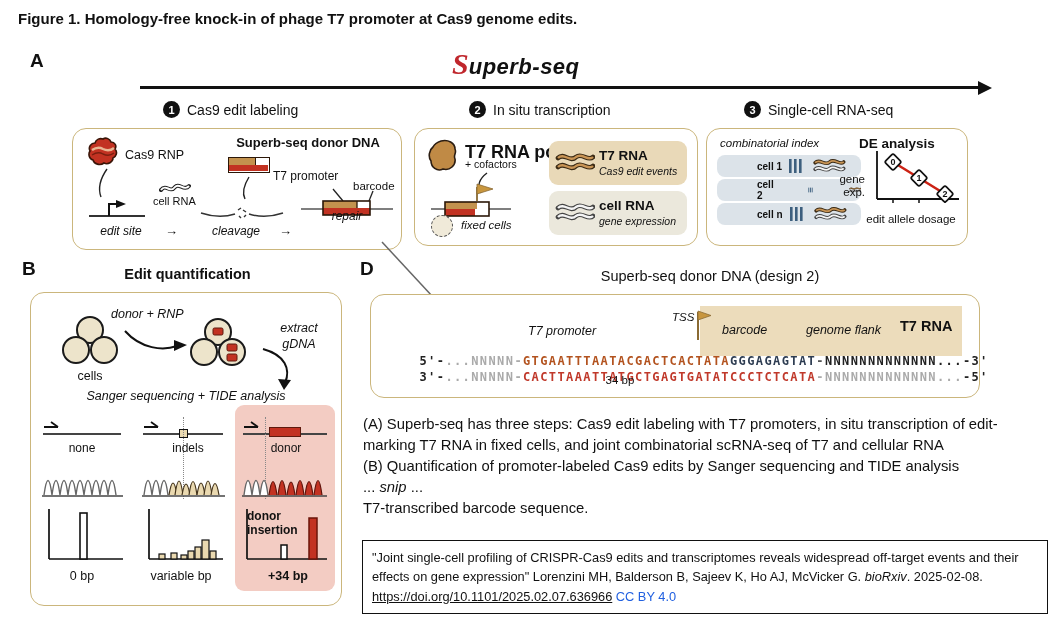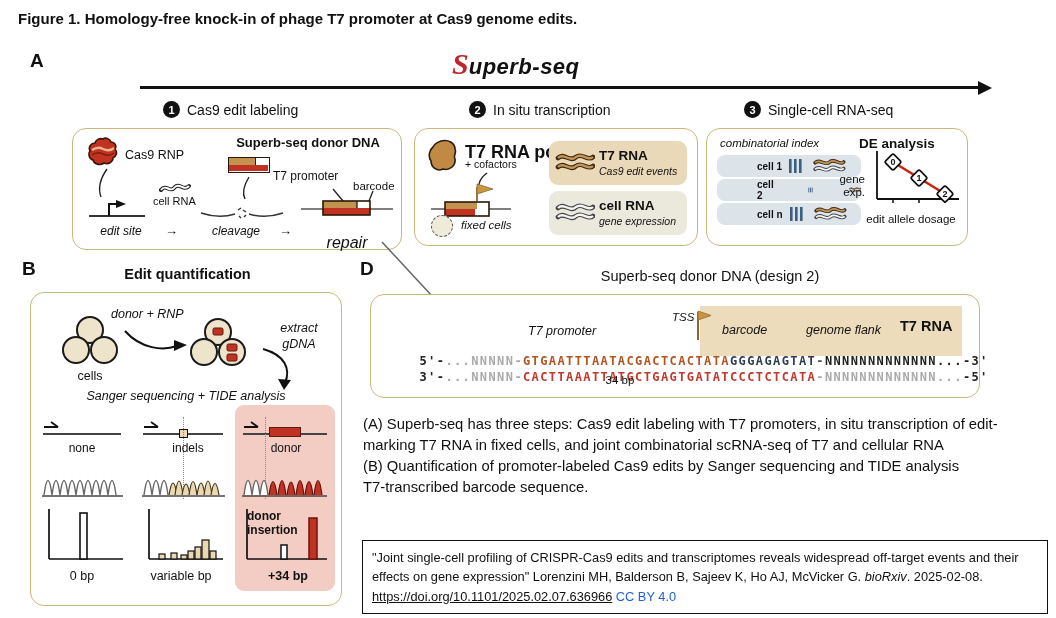--- a/index.html
+++ b/index.html
@@ -114,21 +114,21 @@
       <rect x="58" y="14" width="13" height="7" fill="#fff"></rect>
       <rect x="24" y="21" width="47" height="7" fill="#c23222"></rect>
       <rect x="24" y="14" width="47" height="14" fill="none" stroke="#2b1708" stroke-width="1.6"></rect>
       <line x1="58" y1="14" x2="58" y2="21" stroke="#2b1708" stroke-width="1.3"></line>
     </svg>
 
     <div class="abs i c" style="left:18px;top:95px;width:60px;font-size:12px;">edit site</div>
     <div class="abs b" style="left:92px;top:94px;font-size:13px;">→</div>
     <div class="abs i c" style="left:130px;top:95px;width:66px;font-size:12px;">cleavage</div>
     <div class="abs b" style="left:206px;top:94px;font-size:13px;">→</div>
-    <div class="abs i c" style="left:244px;top:105px;width:60px;font-size:16px;text-align:center;">repair</div>
+    <div class="abs i c" style="left:244px;top:80px;width:60px;font-size:12px;text-align:center;">repair</div>
   </div>
 
   <div class="panel-box" style="left:414px;top:128px;width:282px;height:116px;">
     <svg class="abs" style="left:12px;top:10px;" width="32" height="34" viewBox="0 0 32 34">
       <path d="M14,2 C21,0 28,4 28,10 C30,14 26,16 28,20 C29,26 23,32 16,30 C10,33 4,28 4,22 C1,18 2,11 6,8 C8,4 11,3 14,2 Z" fill="#c08a45" stroke="#2b1d12" stroke-width="1.6"></path>
     </svg>
     <div class="abs b" style="left:50px;top:13px;font-size:18px;">T7 RNA pol.</div>
     <div class="abs" style="left:50px;top:29px;font-size:10.5px;">+ cofactors</div>
     <svg class="abs" style="left:56px;top:42px;" width="22" height="24" viewBox="0 0 22 24">
       <path d="M16,2 C8,8 6,15 10,22" fill="none" stroke="#222" stroke-width="1.4"></path>
@@ -377,20 +377,21 @@
   </div>
   <div class="seqrow" style="left:385px;top:356px;">
     <span class="sq-dark">3'-</span><span class="sq-gray">...NNNNN</span><span class="sq-gray">-</span><span class="sq-red">CACTTAAATTATGCTGAGTGATATCCCTCTCATA</span><span class="sq-gray">-</span><span class="sq-gray">NNNNNNNNNNNNN...</span><span class="sq-dark">-5'</span>
   </div>
   <div class="abs c" style="left:580px;top:374px;width:80px;font-size:11.5px;">34 bp</div>
 
   <div class="caption">
     <div>(A) Superb-seq has three steps: Cas9 edit labeling with T7 promoters, in situ transcription of edit-</div>
     <div>marking T7 RNA in fixed cells, and joint combinatorial scRNA-seq of T7 and cellular RNA</div>
     <div>(B) Quantification of promoter-labeled Cas9 edits by Sanger sequencing and TIDE analysis</div>
+    <div><span>... </span><span class="i">snip</span><span> ...</span></div>
     <div>T7-transcribed barcode sequence.</div>
   </div>
 
   <div class="citebox">
     <div>"Joint single-cell profiling of CRISPR-Cas9 edits and transcriptomes reveals widespread off-target events and their</div>
     <div><span>effects on gene expression" Lorenzini MH, Balderson B, Sajeev K, Ho AJ, McVicker G. </span><span class="i">bioRxiv</span><span>. 2025-02-08.</span></div>
     <div>
       <span class="doi">https://doi.org/10.1101/2025.02.07.636966</span>
       <span class="license">CC BY 4.0</span>
     </div>

